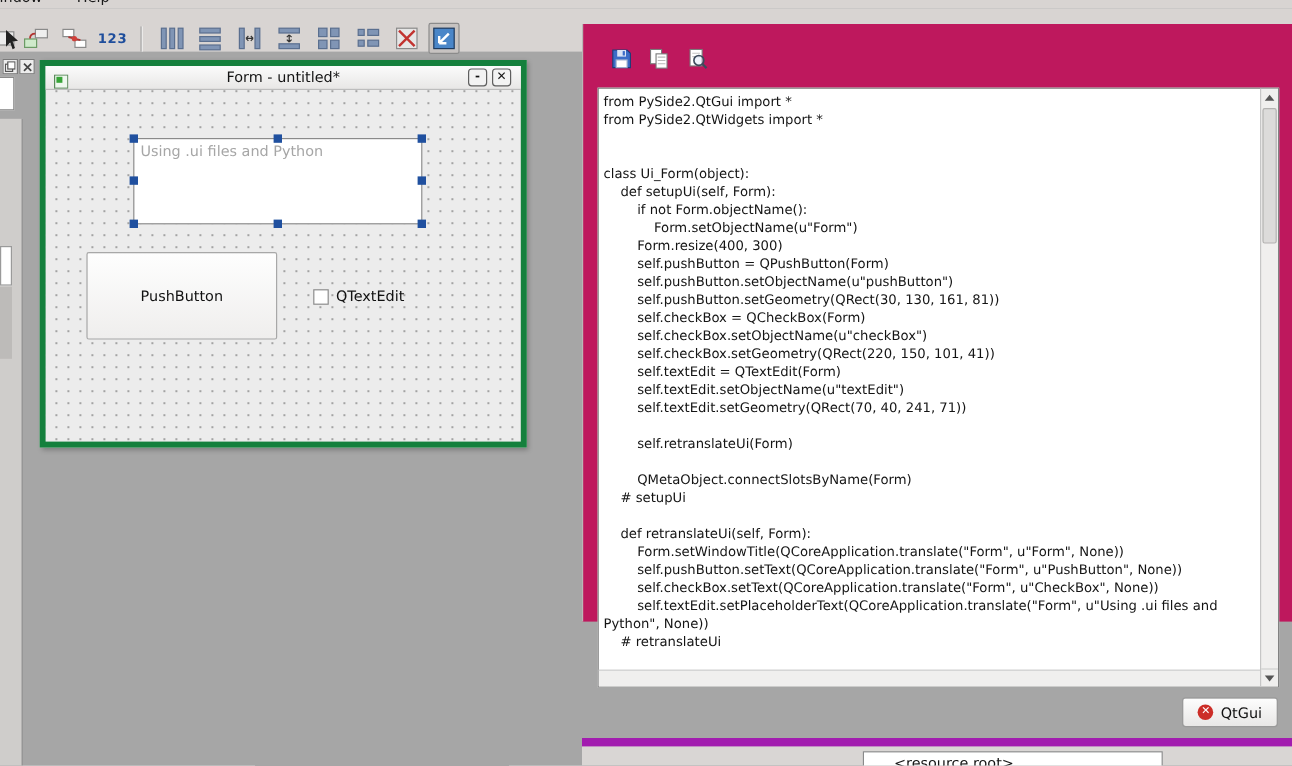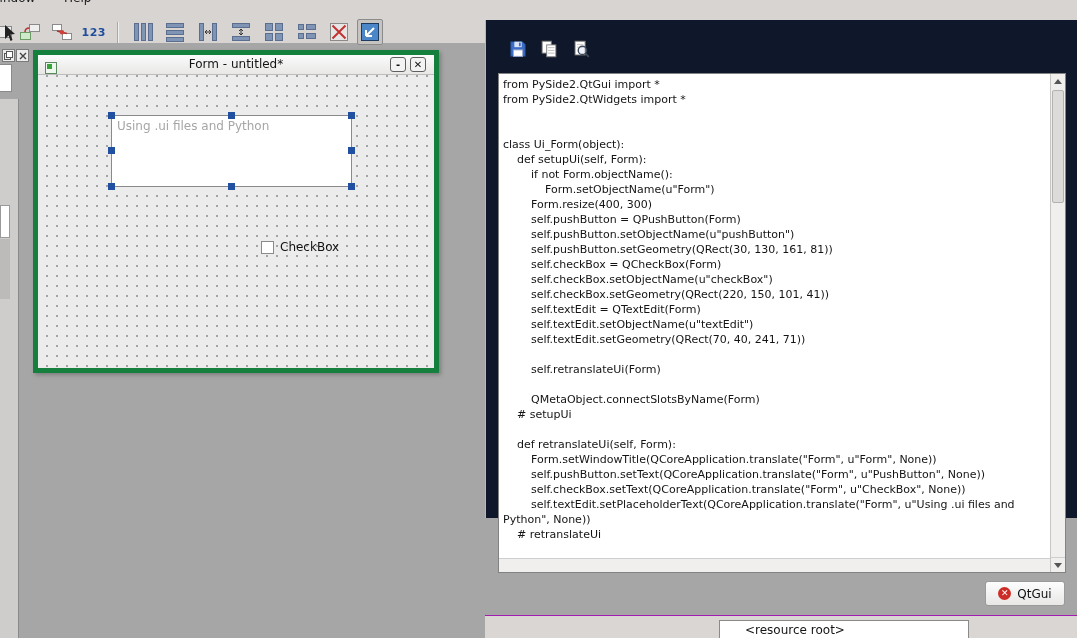--- a/index.html
+++ b/index.html
@@ -45,41 +45,41 @@
   .handle { position:absolute; width:7px; height:7px; background:#20509f; }
   .h-tl{left:-4px;top:-4px;} .h-tm{left:calc(50% - 4px);top:-4px;} .h-tr{right:-4px;top:-4px;}
   .h-ml{left:-4px;top:calc(50% - 4px);} .h-mr{right:-4px;top:calc(50% - 4px);}
   .h-bl{left:-4px;bottom:-4px;} .h-bm{left:calc(50% - 4px);bottom:-4px;} .h-br{right:-4px;bottom:-4px;}
   .pushbutton { position:absolute; left:34px; top:135px; width:159px; height:73px;
     background:linear-gradient(#fefefe,#efeeed); border:1px solid #a8a8a8; border-radius:2px;
     font-size:12px; display:flex; align-items:center; justify-content:center; }
   .checkbox-row { position:absolute; left:223px; top:164px; height:16px; display:flex; align-items:center; gap:6px; font-size:12px; }
   .cb-box { width:13px; height:13px; background:#fff; border:1px solid #8a8a8a; }
   
-  .code-panel { position:absolute; left:485px; top:20px; width:592px; height:498px; background:#0f172a; border-left:1px solid #bab7b5; z-index:7; }
+  .code-panel { position:absolute; left:485px; top:20px; width:592px; height:498px; background:#be185d; border-left:1px solid #bab7b5; z-index:7; }
   .ct-btn { position:absolute; top:17px; width:24px; height:24px; display:flex; align-items:center; justify-content:center; }
   .ct-save{left:20px;} .ct-copy{left:51px;} .ct-find{left:83px;}
   .code-view { position:absolute; left:12px; top:53px; width:568px; height:500px; background:#fff; border:1px solid #828282; }
   .code-pre { position:absolute; left:0; top:0; right:15px; bottom:14px; margin:0; padding:3px 2px 0 4px;
     font-family:"DejaVu Sans","Liberation Sans",sans-serif; font-size:11px; line-height:15px; color:#141414;
     white-space:pre-wrap; overflow:hidden; }
   .vscroll { position:absolute; right:0; top:0; width:15px; bottom:0; background:#f0efee; border-left:1px solid #c6c6c6; }
   .sb-btn { position:absolute; left:0; width:14px; height:15px; }
   .sb-up{top:0;} .sb-down{bottom:0; border-top:1px solid #cfcfcf;}
   .tri-up { width:0; height:0; border-left:4px solid transparent; border-right:4px solid transparent; border-bottom:5px solid #555; margin:5px auto 0; }
   .tri-down { width:0; height:0; border-left:4px solid transparent; border-right:4px solid transparent; border-top:5px solid #555; margin:5px auto 0; }
   .sb-thumb { position:absolute; left:1px; top:16px; width:12px; height:113px; background:#dcdbda; border:1px solid #b3b2b1; border-radius:2px; }
   .hstrip { position:absolute; left:0; right:15px; bottom:0; height:14px; background:#f0efee; border-top:1px solid #cfcfcf; }
   .close-btn { position:absolute; left:499px; top:561px; width:80px; height:25px;
     background:linear-gradient(#fdfdfd,#e8e7e6); border:1px solid #9a9a9a; border-radius:3px;
     font-size:12px; color:#111; display:flex; align-items:center; justify-content:center; gap:6px;
     font-family:inherit; }
   .close-circle { width:13px; height:13px; border-radius:50%; background:#cc2d27; color:#fff; font-size:9px; line-height:13px; text-align:center; font-weight:bold; flex:0 0 auto; }
   
-  .bottom-strip { position:absolute; left:485px; top:615px; right:0; bottom:0; background:#d9d6d4; border-top:1px solid #a21caf; z-index:6; }
+  .bottom-strip { position:absolute; left:485px; top:615px; right:0; bottom:0; background:#d9d6d4; border-top:7px solid #a21caf; z-index:6; }
   .resource-box { position:absolute; left:234px; top:4px; width:250px; height:20px; background:#fff; border:1px solid #8a8a8a; font-size:12px; line-height:18px; padding-left:25px; color:#141414; }
 </style>
 </head>
 <body>
 
 <div class="screen">
 
   <div class="menubar">
     <span class="menu-item menu-window">Window</span>
     <span class="menu-item menu-help">Help</span>
@@ -215,23 +215,24 @@
         <span class="placeholder">Using .ui files and Python</span>
         <span class="handle h-tl"></span>
         <span class="handle h-tm"></span>
         <span class="handle h-tr"></span>
         <span class="handle h-ml"></span>
         <span class="handle h-mr"></span>
         <span class="handle h-bl"></span>
         <span class="handle h-bm"></span>
         <span class="handle h-br"></span>
       </div>
+      <div class="pushbutton">PushButton</div>
       <div class="checkbox-row">
         <span class="cb-box"></span>
-        <span>CheckBox</span>
+        <span>QTextEdit</span>
       </div>
     </div>
   </div>
 
   <div class="code-panel">
     <div class="ct-btn ct-save">
       <svg width="22" height="22" viewBox="0 0 24 24">
           <path d="M4 4 h13 l3 3 v13 h-16 z" fill="#3b6cc7" stroke="#1d3c77"></path>
           <rect x="8" y="4" width="8" height="6" fill="#d9e3f5"></rect>
           <rect x="13" y="5" width="2" height="4" fill="#3b6cc7"></rect>

